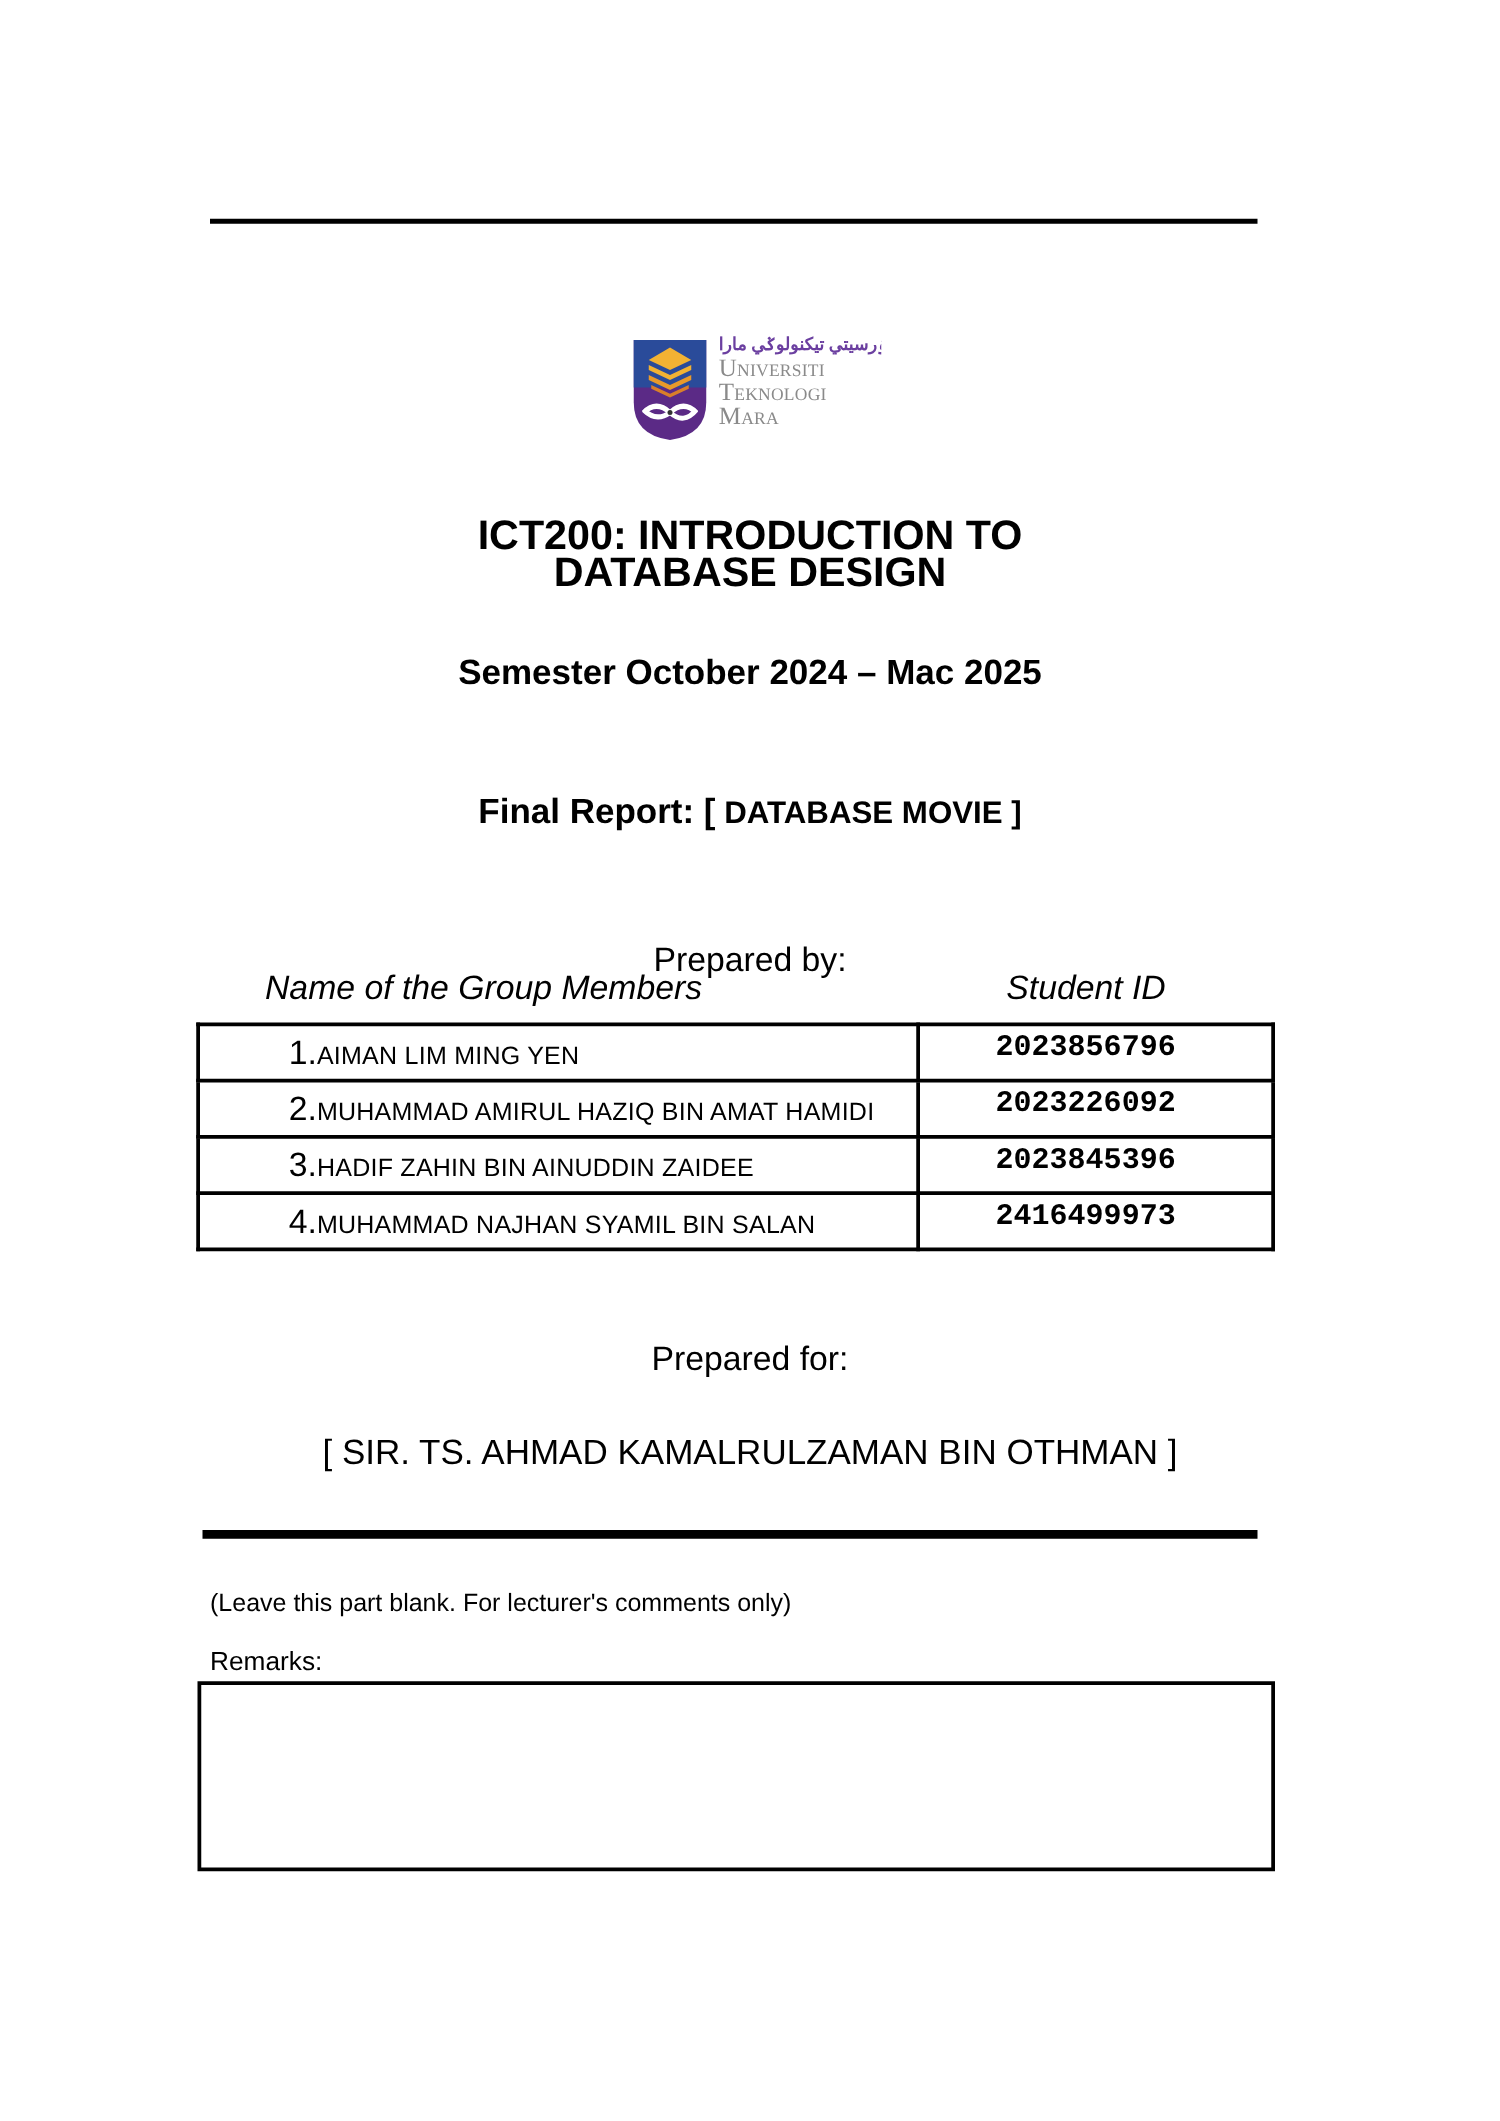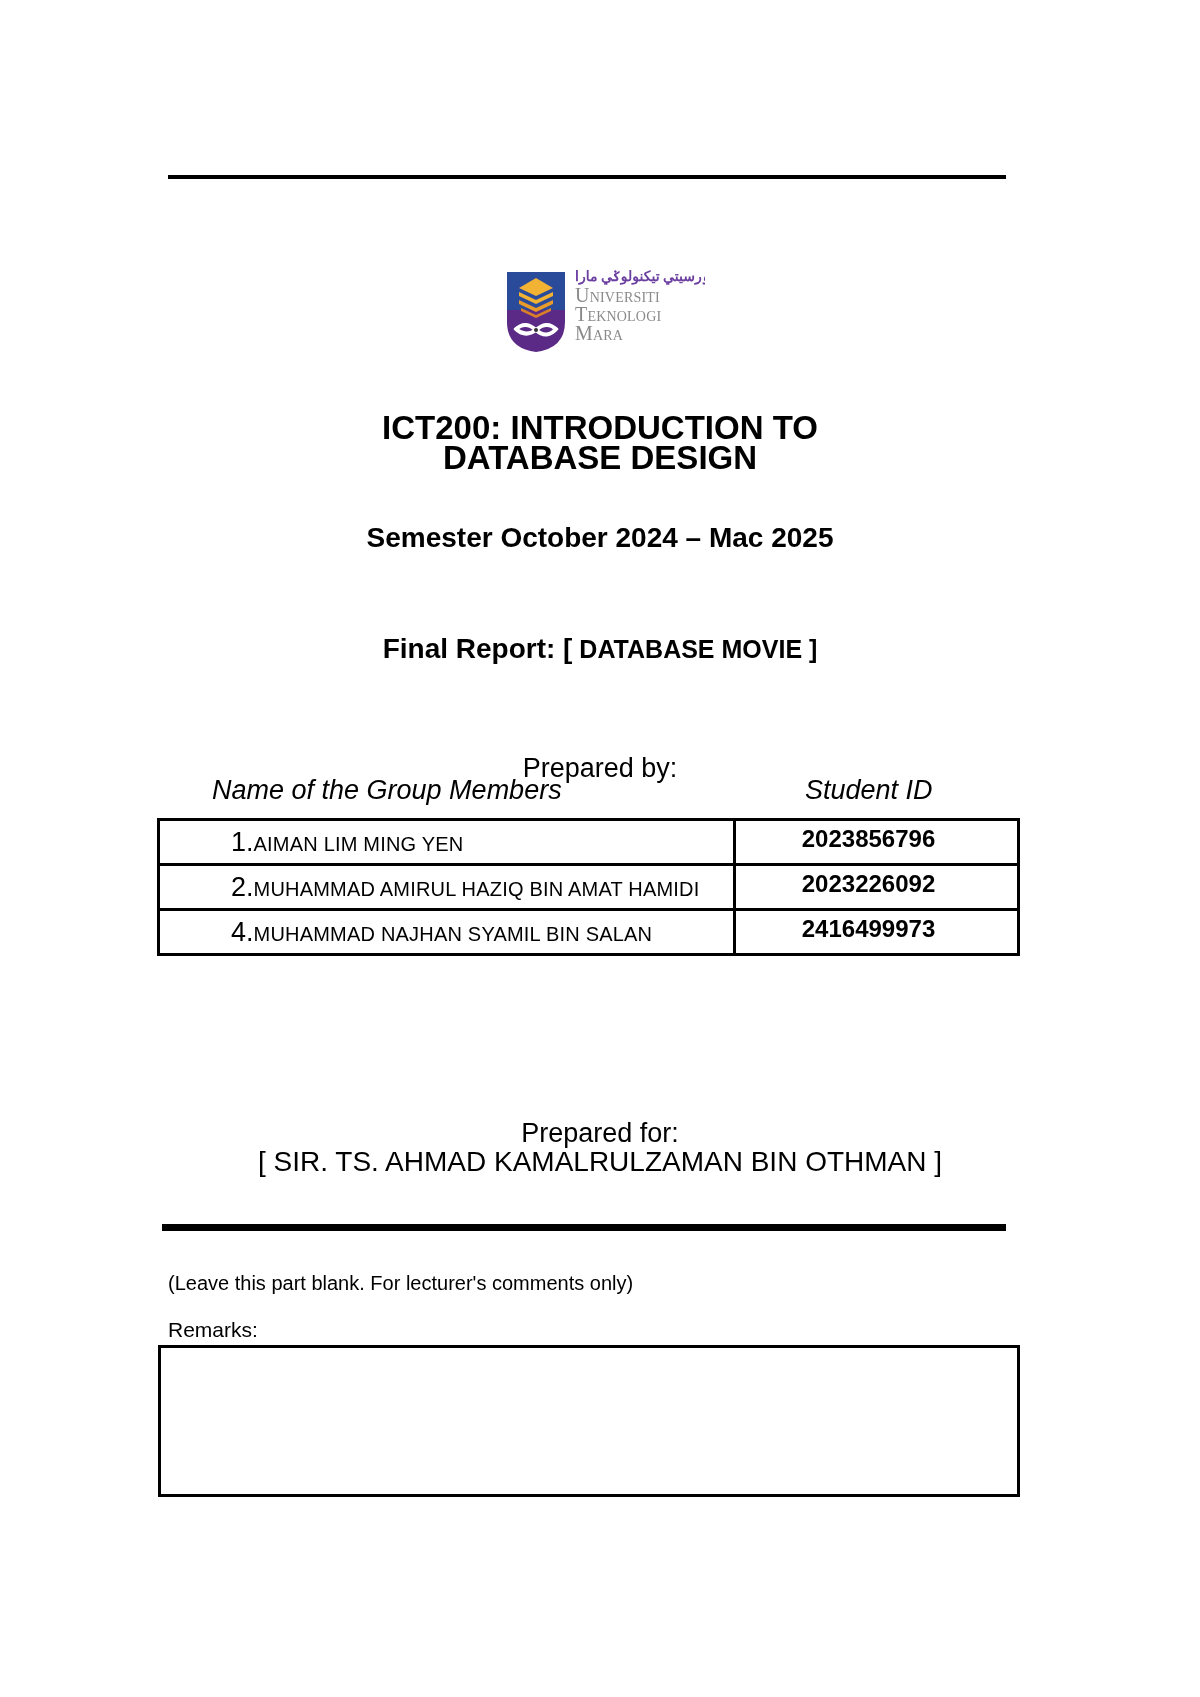--- a/index.html
+++ b/index.html
@@ -18,21 +18,21 @@
   .title { font-size: 33px; font-weight: bold; line-height: 43px; }
   .semester { font-size: 28px; font-weight: bold; }
   .report { font-size: 28px; font-weight: bold; }
   .report .sub { font-size: 25px; }
   .prepared { font-size: 27px; }
 
   .col-head { font-size: 27px; font-style: italic; }
   table.members { position: absolute; left: 157px; top: 818px; border-collapse: collapse; }
   table.members td { border: 3px solid #000; height: 42px; padding: 0; vertical-align: top; }
   td.name-cell { width: 573px; }
-  td.id-cell { width: 281px; text-align: center; }
+  td.id-cell { width: 281px; text-align: center; font-family: Liberation Mono, monospace; }
   .num { font-size: 27px; }
   .name-text { font-size: 20px; letter-spacing: 0.2px; }
   .name-wrap { padding-left: 71px; padding-top: 6px; white-space: nowrap; }
   .id-text { font-size: 24px; font-weight: bold; display: inline-block; padding-top: 4px; padding-right: 16px; }
 
   .lecturer { font-size: 28px; }
   .note { left: 168px; top: 1272px; font-size: 20px; }
   .remarks-label { left: 168px; top: 1318px; font-size: 21px; }
   .remarks-box { left: 158px; top: 1345px; width: 856px; height: 146px; border: 3px solid #000; }
 </style>
@@ -84,28 +84,34 @@
     <td class="id-cell"><span class="id-text">2023856796</span></td>
   </tr>
   <tr>
     <td class="name-cell">
           <div class="name-wrap"><span class="num">2.</span><span class="name-text">MUHAMMAD AMIRUL HAZIQ BIN AMAT HAMIDI</span></div>
         </td>
     <td class="id-cell"><span class="id-text">2023226092</span></td>
   </tr>
   <tr>
     <td class="name-cell">
+          <div class="name-wrap"><span class="num">3.</span><span class="name-text">HADIF ZAHIN BIN AINUDDIN ZAIDEE</span></div>
+        </td>
+    <td class="id-cell"><span class="id-text">2023845396</span></td>
+  </tr>
+  <tr>
+    <td class="name-cell">
           <div class="name-wrap"><span class="num">4.</span><span class="name-text">MUHAMMAD NAJHAN SYAMIL BIN SALAN</span></div>
         </td>
     <td class="id-cell"><span class="id-text">2416499973</span></td>
   </tr>
 </tbody>
   </table>
 
-<div class="abs center prepared" style="top:1072px; left:0;margin-top:46px;">Prepared for:</div>
+<div class="abs center prepared" style="top:1072px; left:0;">Prepared for:</div>
 
 <div class="abs center lecturer" style="top:1146px;">[ SIR. TS. AHMAD KAMALRULZAMAN BIN OTHMAN ]</div>
 
 <div class="abs rule-bottom"></div>
 
 <div class="abs note">(Leave this part blank. For lecturer's comments only)</div>
 <div class="abs remarks-label">Remarks:</div>
 <div class="abs remarks-box"></div>
 
 </body></html>

